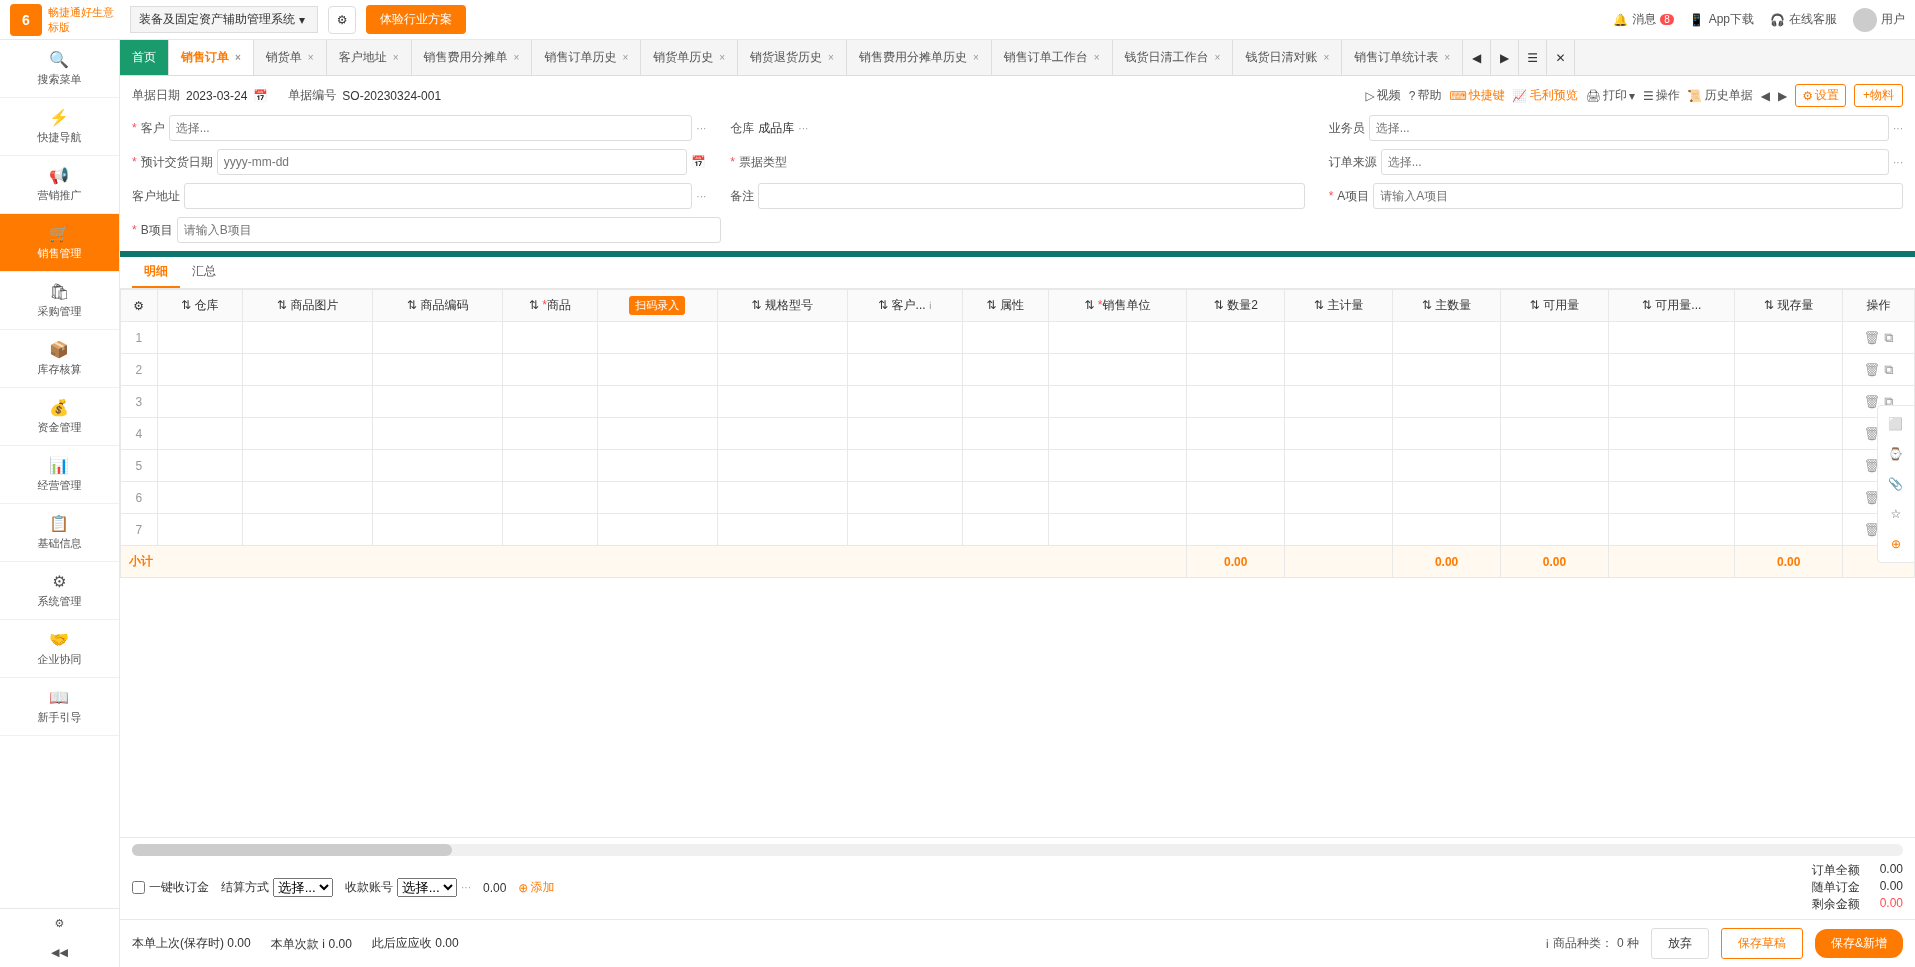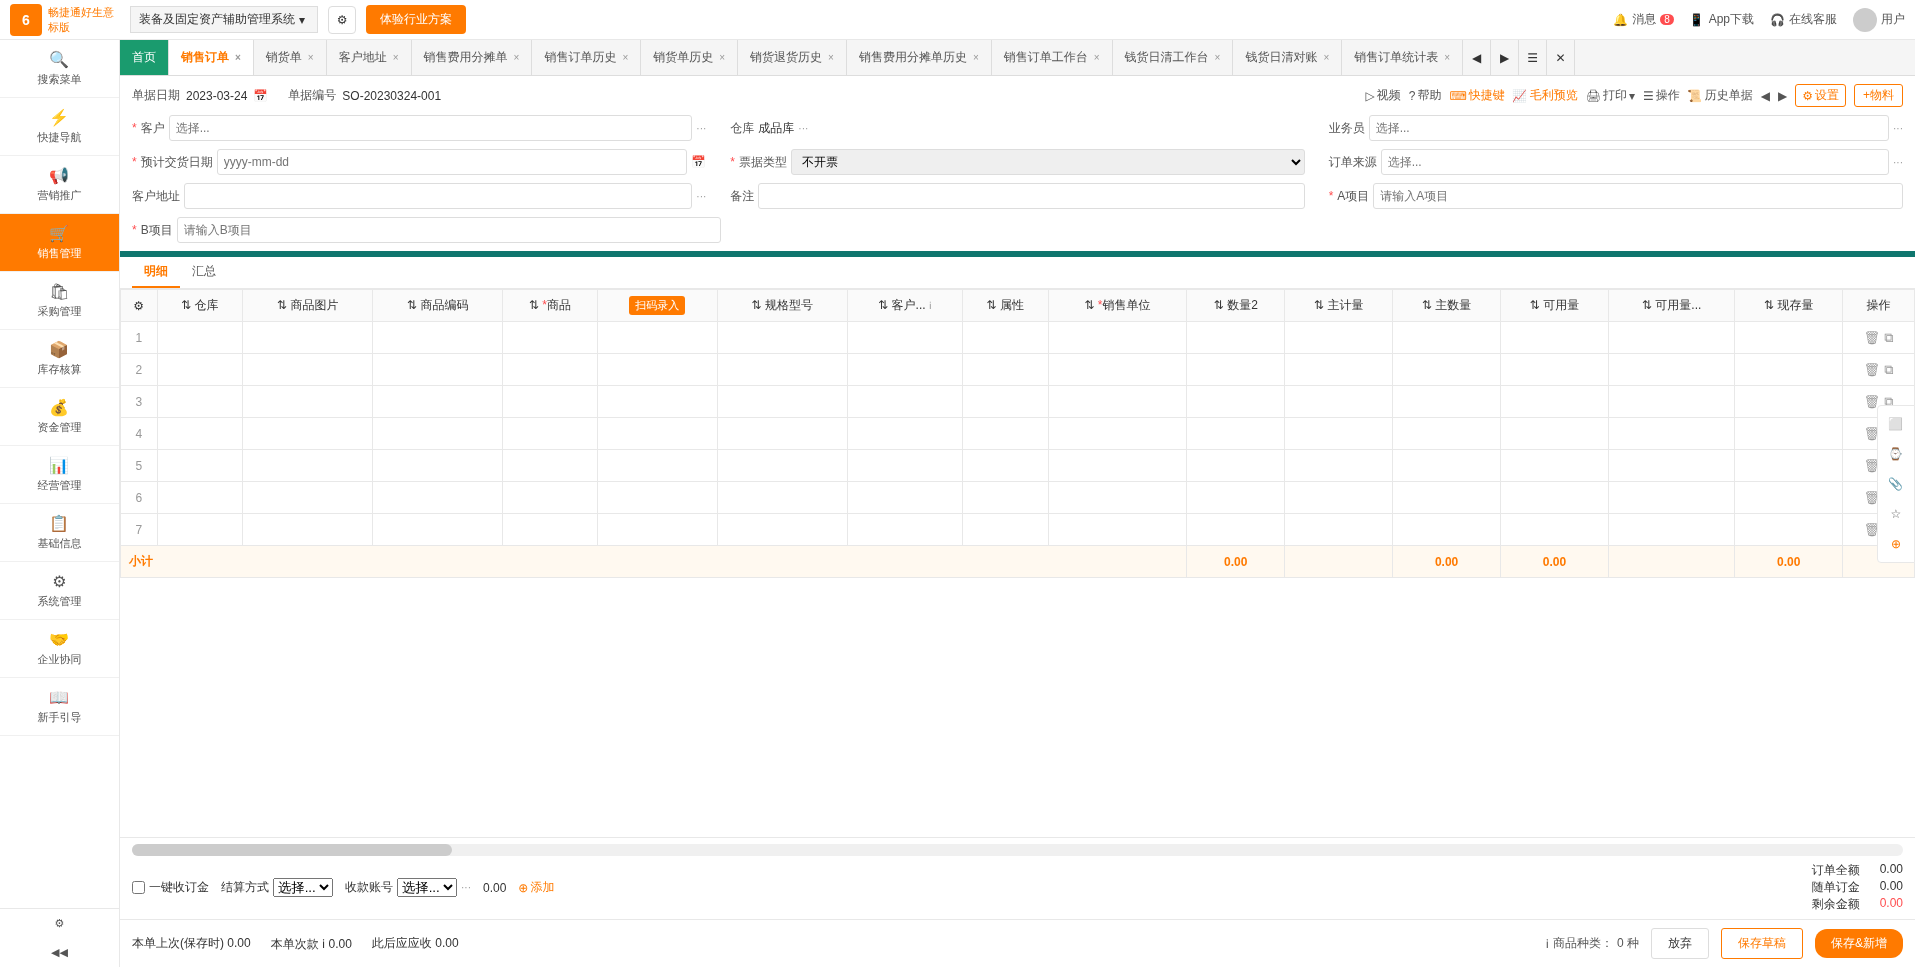--- a/index.html
+++ b/index.html
@@ -339,23 +339,20 @@
         <div class="form-row">
           <div class="form-col" style="flex:1.5">
             <span class="required-star">*</span>
             <span class="form-label">预计交货日期</span>
             <input class="form-input wide" placeholder="yyyy-mm-dd" style="flex: 1 1 0%;">
             <span class="calendar-icon">📅</span>
           </div>
           <div class="form-col" style="flex:1.5; margin-left:20px">
             <span class="required-star">*</span>
             <span class="form-label">票据类型</span>
-            <select class="form-select" style="flex:1">
-              <option>不开票</option>
-            </select>
           </div>
           <div class="form-col" style="flex:1.5; margin-left:20px">
             <span class="form-label">订单来源</span>
             <input class="form-input wide" placeholder="选择..." style="flex: 1 1 0%;">
             <span class="dots-btn">···</span>
           </div>
         </div>
 
         <div class="form-row">
           <div class="form-col" style="flex:1.5">

